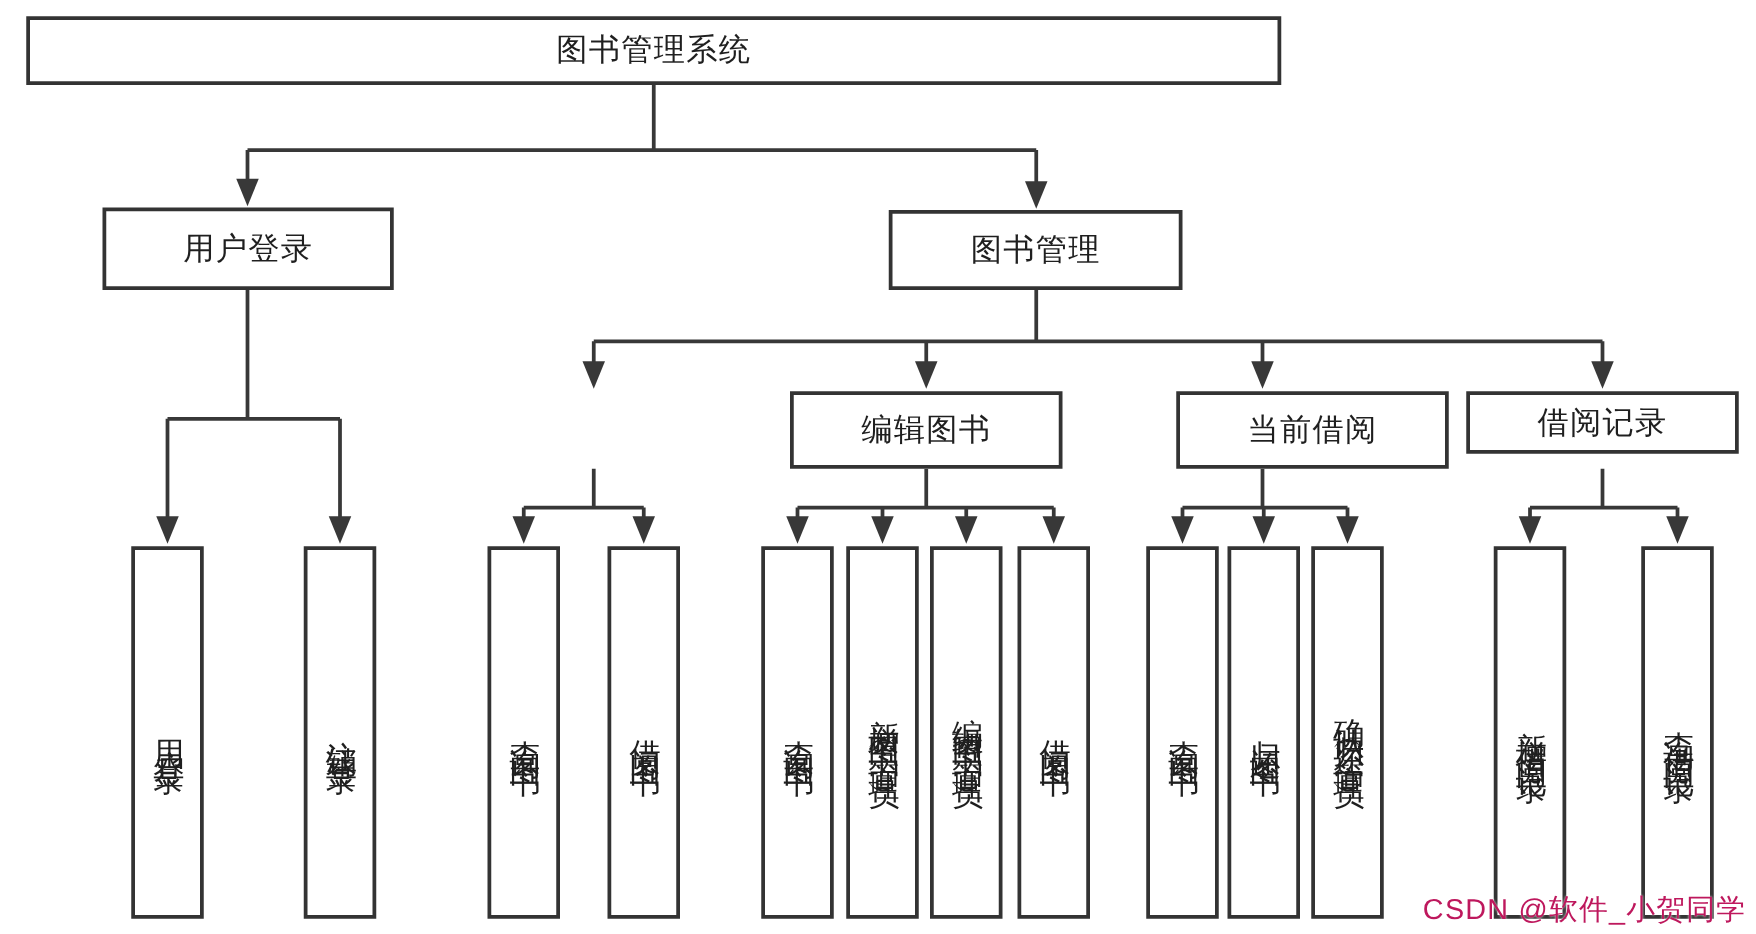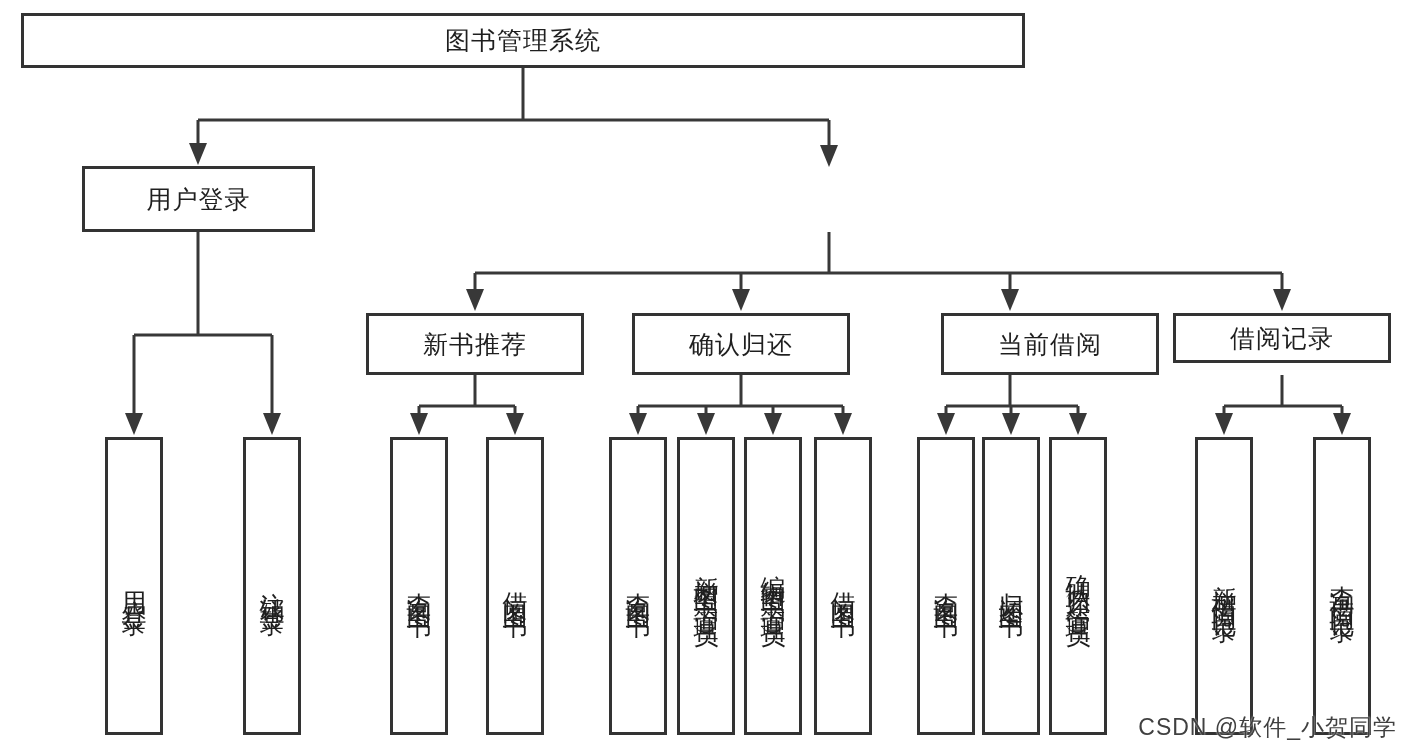--- a/index.html
+++ b/index.html
@@ -40,21 +40,21 @@
     top: 437px;
     height: 298px;
     letter-spacing: 7px;
     white-space: normal;
   }
   .watermark {
     position: absolute;
     top: 712px;
     right: 8px;
     font-size: 23px;
-    color: #404040;
+    color: #be185d;
     letter-spacing: 1px;
     text-shadow: 0 0 2px #ffffff;
     z-index: 5;
   }
 </style>
 </head>
 <body>
 
 <div class="canvas">
 
@@ -90,23 +90,23 @@
     <path fill="#383838" stroke="none" d="M1069 413 L1087 413 L1078 435 Z"></path>
 
     <path d="M1282 375 V406 M1224 406 H1342 M1224 406 V418 M1342 406 V418"></path>
     <path fill="#383838" stroke="none" d="M1215 413 L1233 413 L1224 435 Z"></path>
     <path fill="#383838" stroke="none" d="M1333 413 L1351 413 L1342 435 Z"></path>
   </svg>
 
   <div class="node hbox" style="left:21px; top:13px; width:1004px; height:55px;">图书管理系统</div>
 
   <div class="node hbox" style="left:82px; top:166px; width:233px; height:66px;">用户登录</div>
+  <div class="node hbox" style="left:711px; top:168px; width:235px; height:64px;">图书管理</div>
 
-  <div class="node hbox" style="left:366px; top:313px; width:218px; height:62px;">新书推荐</div>
-  <div class="node hbox" style="left:632px; top:313px; width:218px; height:62px;">确认归还</div>
+  <div class="node hbox" style="left:632px; top:313px; width:218px; height:62px;">编辑图书</div>
   <div class="node hbox" style="left:901px; top:313px; width:218px; height:62px;margin-left:40px;">当前借阅</div>
   <div class="node hbox" style="left:1173px; top:313px; width:218px; height:50px;">借阅记录</div>
 
   <div class="node vbox" style="left:105px;">用户登录</div>
   <div class="node vbox" style="left:243px;">注销登录</div>
 
   <div class="node vbox" style="left:390px;">查询图书</div>
   <div class="node vbox" style="left:486px;">借阅图书</div>
 
   <div class="node vbox" style="left:609px;">查询图书</div>

